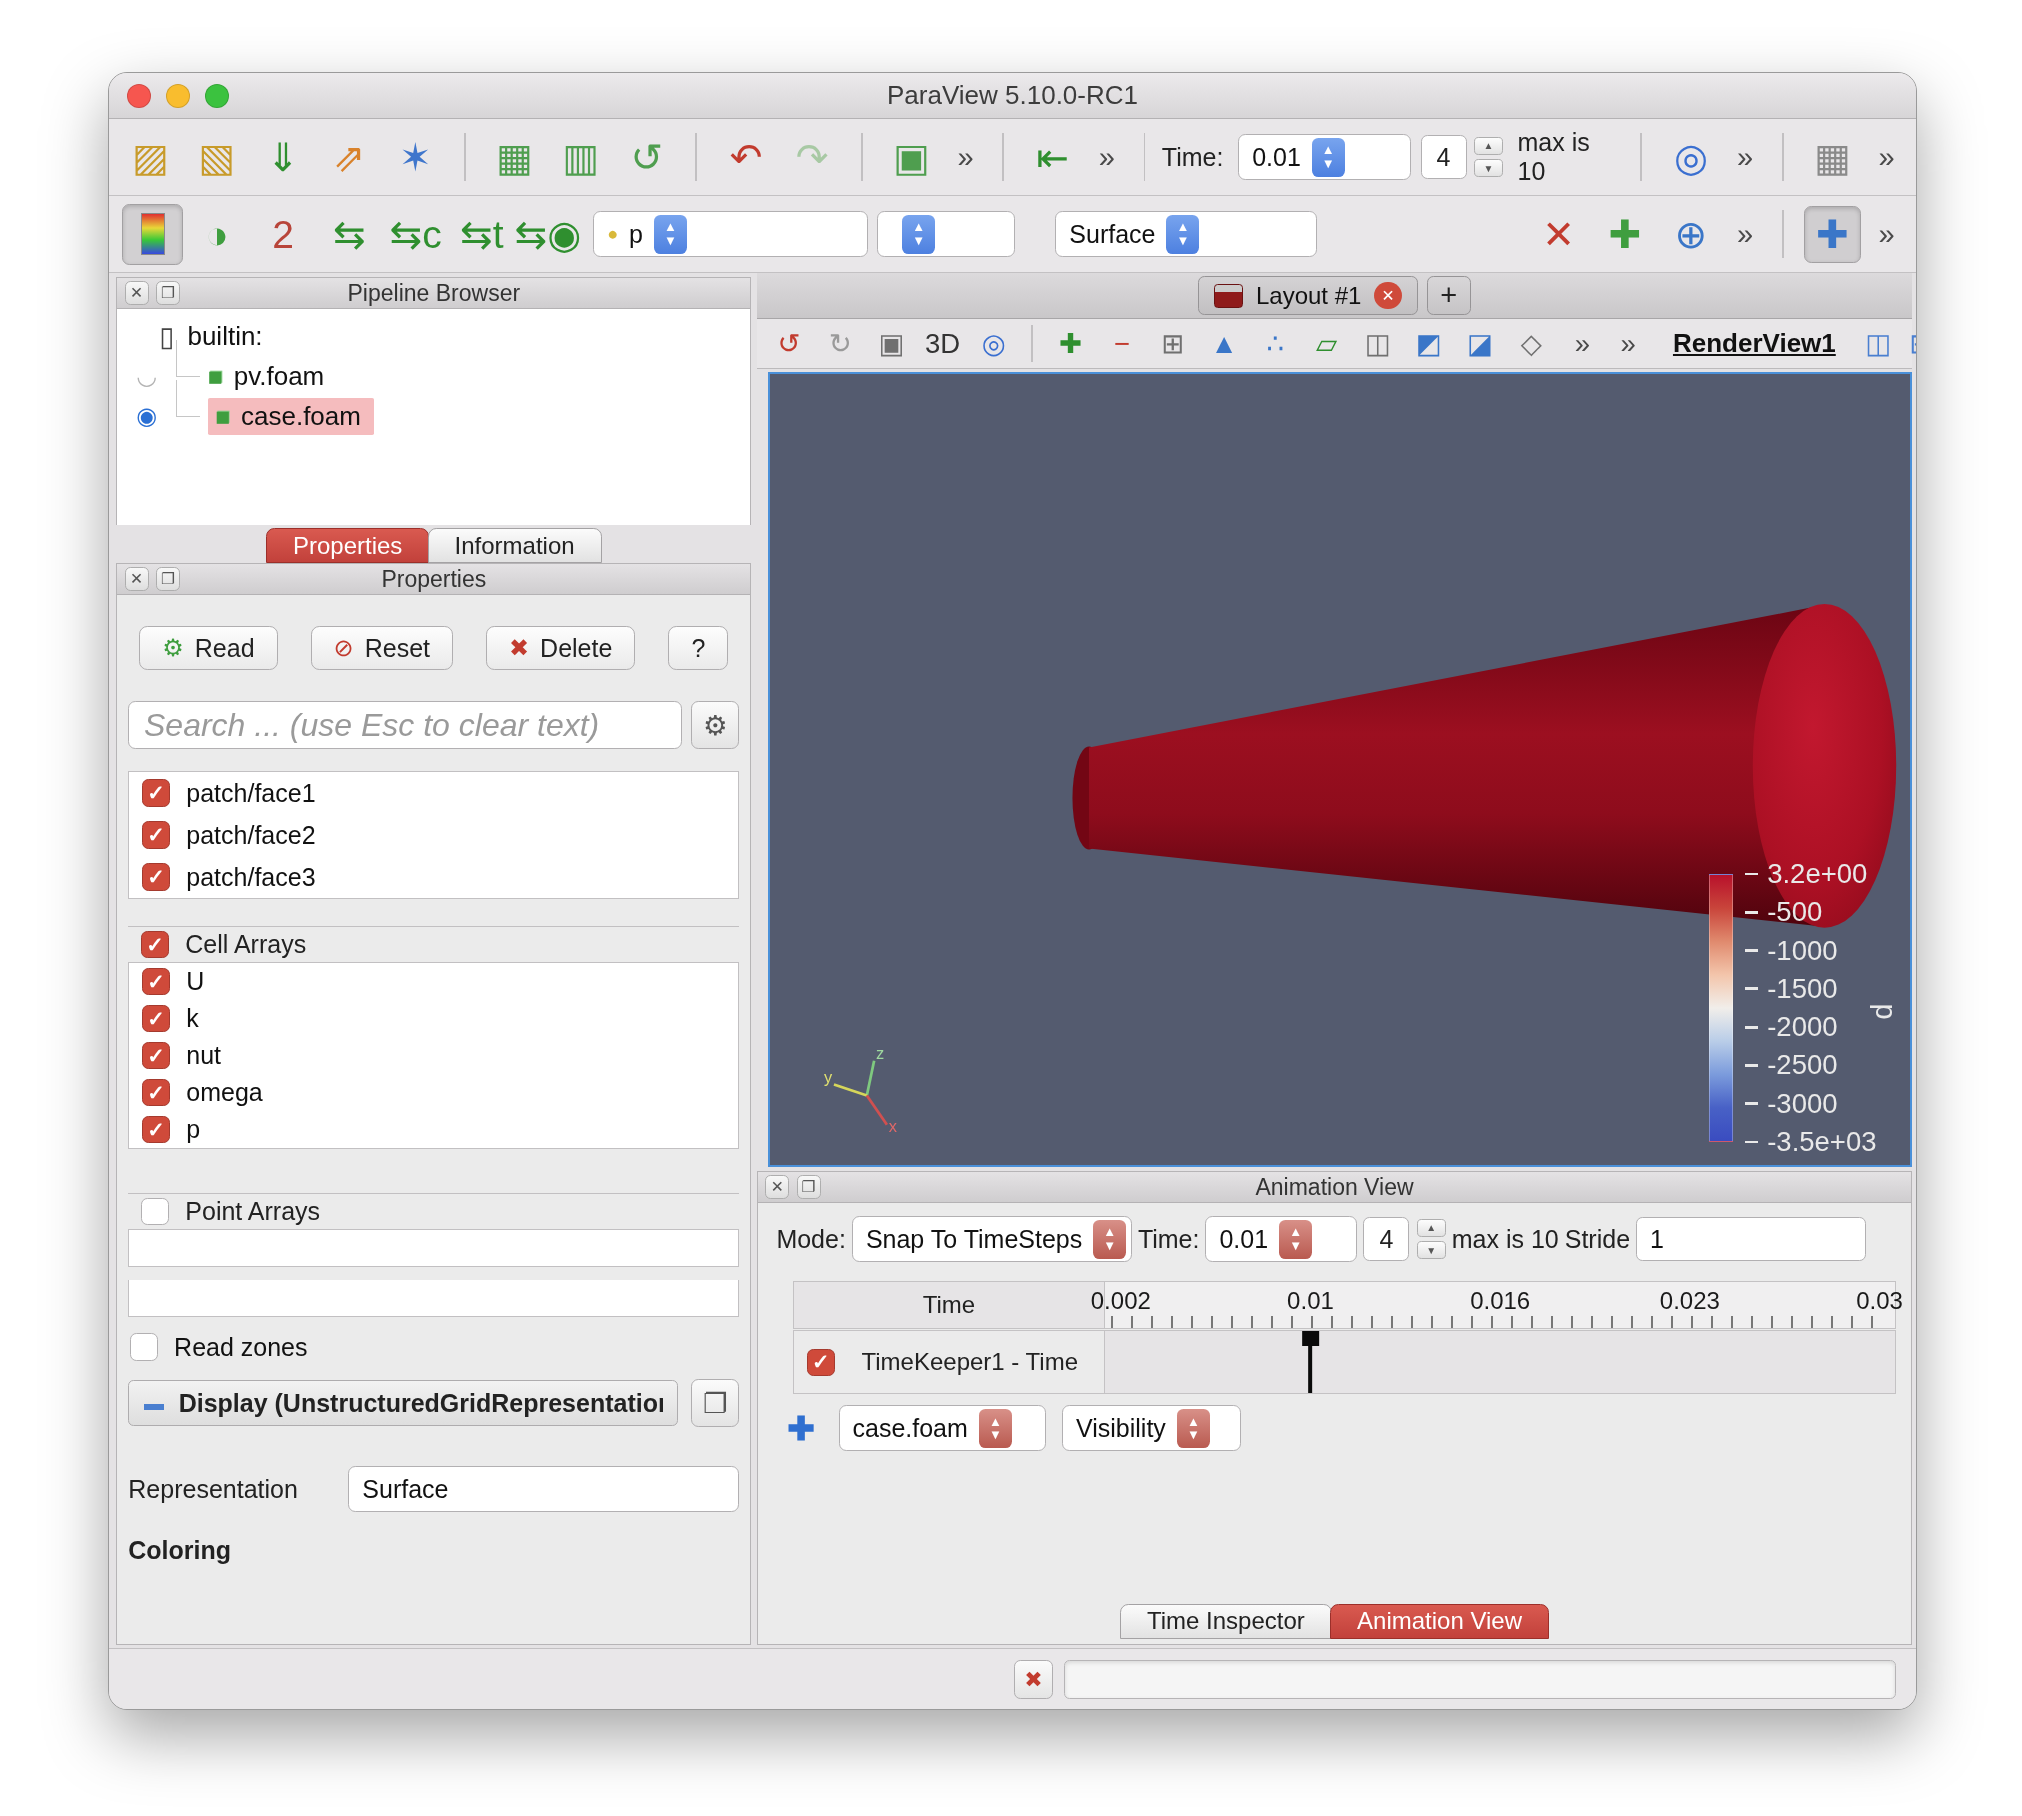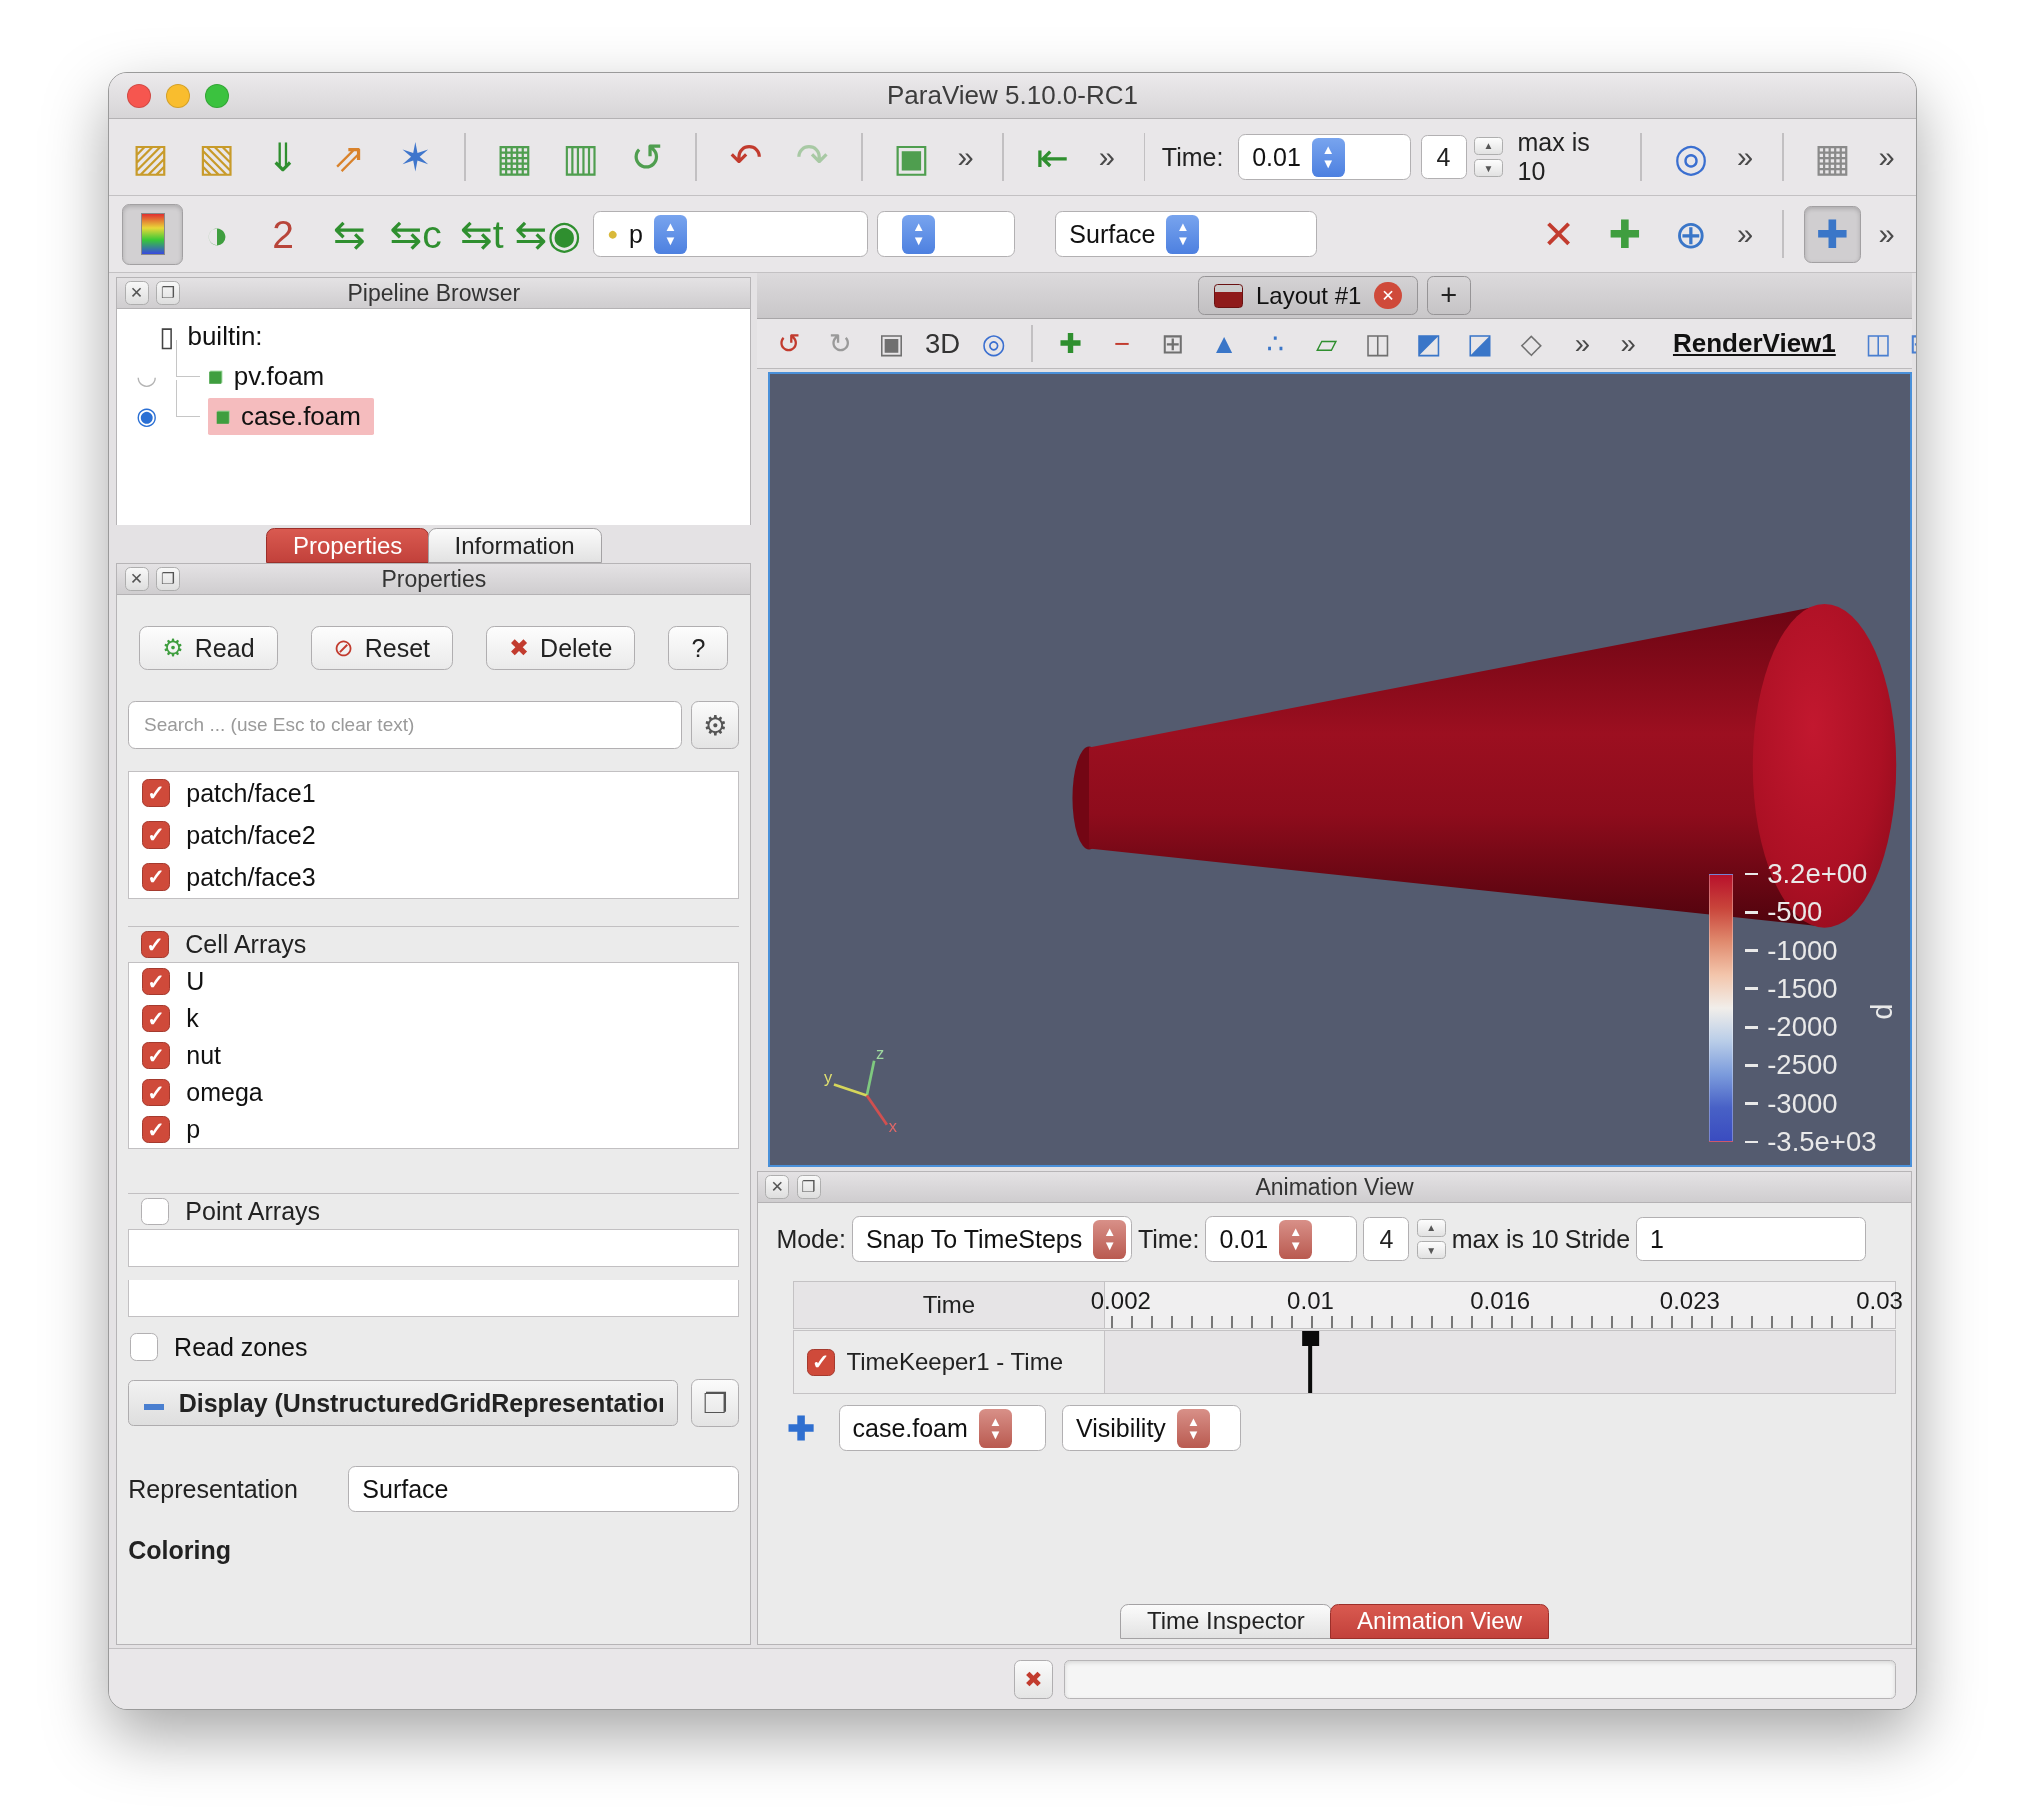--- a/index.html
+++ b/index.html
@@ -93,22 +93,22 @@
   
   #props-dock{left:7.3px;top:490px;width:635px;height:1082px;display:flex;flex-direction:column;}
   .props-content{flex:1;padding:0 11px;overflow:hidden;position:relative;}
   .btn-row{display:flex;justify-content:space-between;align-items:center;margin:31px 11px 0 11px;}
   .btn{height:44px;border-radius:8.3px;border:0.9px solid #b0aeb0;background:linear-gradient(#fdfdfd,#eaeaea);
     padding:0 22px;display:inline-flex;gap:11px;align-items:center;font-size:25px;color:#222;font-family:inherit;}
   .bicon{font-size:24px;}
   .bicon.green{color:#3f9e3f;}
   .bicon.red{color:#c23b2e;}
   .search-row{display:flex;gap:9.2px;align-items:center;margin-top:31px;}
-  .search{flex:1;height:48px;border:0.9px solid #b2b0b2;border-radius:7.3px;padding:0 14.7px;font-size:19px;
-    color:#333;background:#fff;font-family:inherit;outline:none;}
+  .search{flex:1;height:48px;border:0.9px solid #b2b0b2;border-radius:7.3px;padding:0 14.7px;font-size:32px;
+    color:#333;background:#fff;font-family:inherit;outline:none;font-style:italic;}
   .search::placeholder{color:#9a9a9a;}
   .sq-btn{width:48px;height:48px;border:0.9px solid #b0aeb0;border-radius:7.3px;flex:none;
     background:linear-gradient(#fbfbfb,#e4e4e4);display:flex;align-items:center;justify-content:center;
     font-size:27.5px;color:#555;}
   .list-box{background:#fff;border:0.9px solid #c2c0c2;}
   .list-box.mesh{margin-top:22px;}
   .arr-row{display:flex;align-items:center;gap:16.5px;height:42px;padding-left:13px;font-size:25px;color:#111;}
   .cell-list .arr-row{height:37px;}
   .cb{width:27.5px;height:27.5px;border-radius:6.4px;border:0.9px solid #b2b0b2;background:#fff;
     display:inline-flex;align-items:center;justify-content:center;flex:none;}
@@ -174,21 +174,21 @@
   .anim-table{margin:16.5px 14.7px 0 35px;}
   .ruler-row,.track-row{display:flex;}
   .track-left{width:312px;background:#e6e4e6;border:0.9px solid #c4c2c4;display:flex;align-items:center;
     font-size:24px;flex:none;}
   .track-left.head{justify-content:center;height:48px;}
   .ruler{flex:1;position:relative;background:#f0eff0;border:0.9px solid #c4c2c4;border-left:none;height:48px;}
   .ruler-label{position:absolute;top:5.5px;transform:translateX(-50%);font-size:24px;color:#1a1a1a;}
   .ruler-ticks{position:absolute;left:5.5px;right:5.5px;bottom:0;height:12px;
     background:repeating-linear-gradient(90deg,#777 0 1.8px,transparent 1.8px 20px);}
   .track-row{margin-top:1.8px;height:64px;}
-  .track-row .track-left{gap:12px;padding-left:13px;background:#ebebeb;}
+  .track-row .track-left{gap:27px;padding-left:13px;background:#ebebeb;}
   .track-label{white-space:nowrap;overflow:hidden;}
   .track-area{flex:1;position:relative;background:#e6e4e6;border:0.9px solid #c4c2c4;border-left:none;}
   .marker{position:absolute;top:0;bottom:0;width:3.7px;background:#0a0a0a;transform:translateX(-50%);}
   .marker::before{content:"";position:absolute;top:0;left:-6.4px;width:16.5px;height:14.7px;background:#0a0a0a;}
   .add-row{display:flex;align-items:center;gap:16.5px;margin:11px 0 0 -13px;}
   .plus-btn{width:42px;height:42px;display:flex;align-items:center;justify-content:center;
     color:#2f6fd0;font-size:33px;font-weight:bold;}
   .anim-tabs{position:absolute;bottom:5.5px;left:0;right:0;display:flex;justify-content:center;align-items:flex-end;}
 
   

